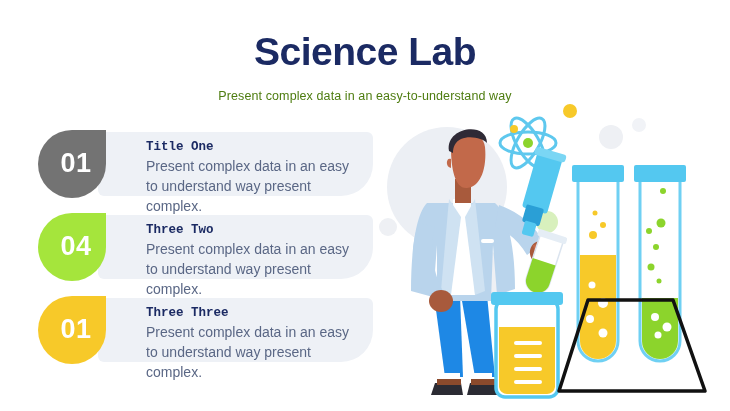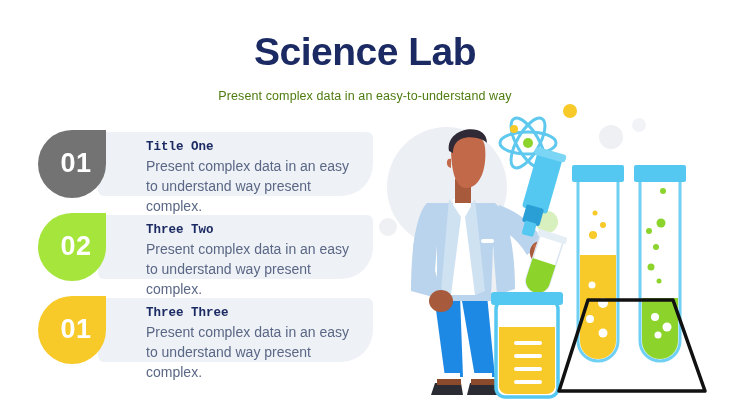--- a/index.html
+++ b/index.html
@@ -126,21 +126,21 @@
       </div>
       <div class="row-text">
         <div class="row-title">Title One</div>
         <div class="row-desc">Present complex data in an easy to understand way present complex.</div>
       </div>
     </div>
 
     <div class="row">
       <div class="row-bar"></div>
       <div class="badge" style="background:#a5e53c;">
-        <span class="badge-num">02</span>
+        <span class="badge-num">04</span>
       </div>
       <div class="row-text">
         <div class="row-title">Three Two</div>
         <div class="row-desc">Present complex data in an easy to understand way present complex.</div>
       </div>
     </div>
 
     <div class="row">
       <div class="row-bar"></div>
       <div class="badge" style="background:#f7c929;">

